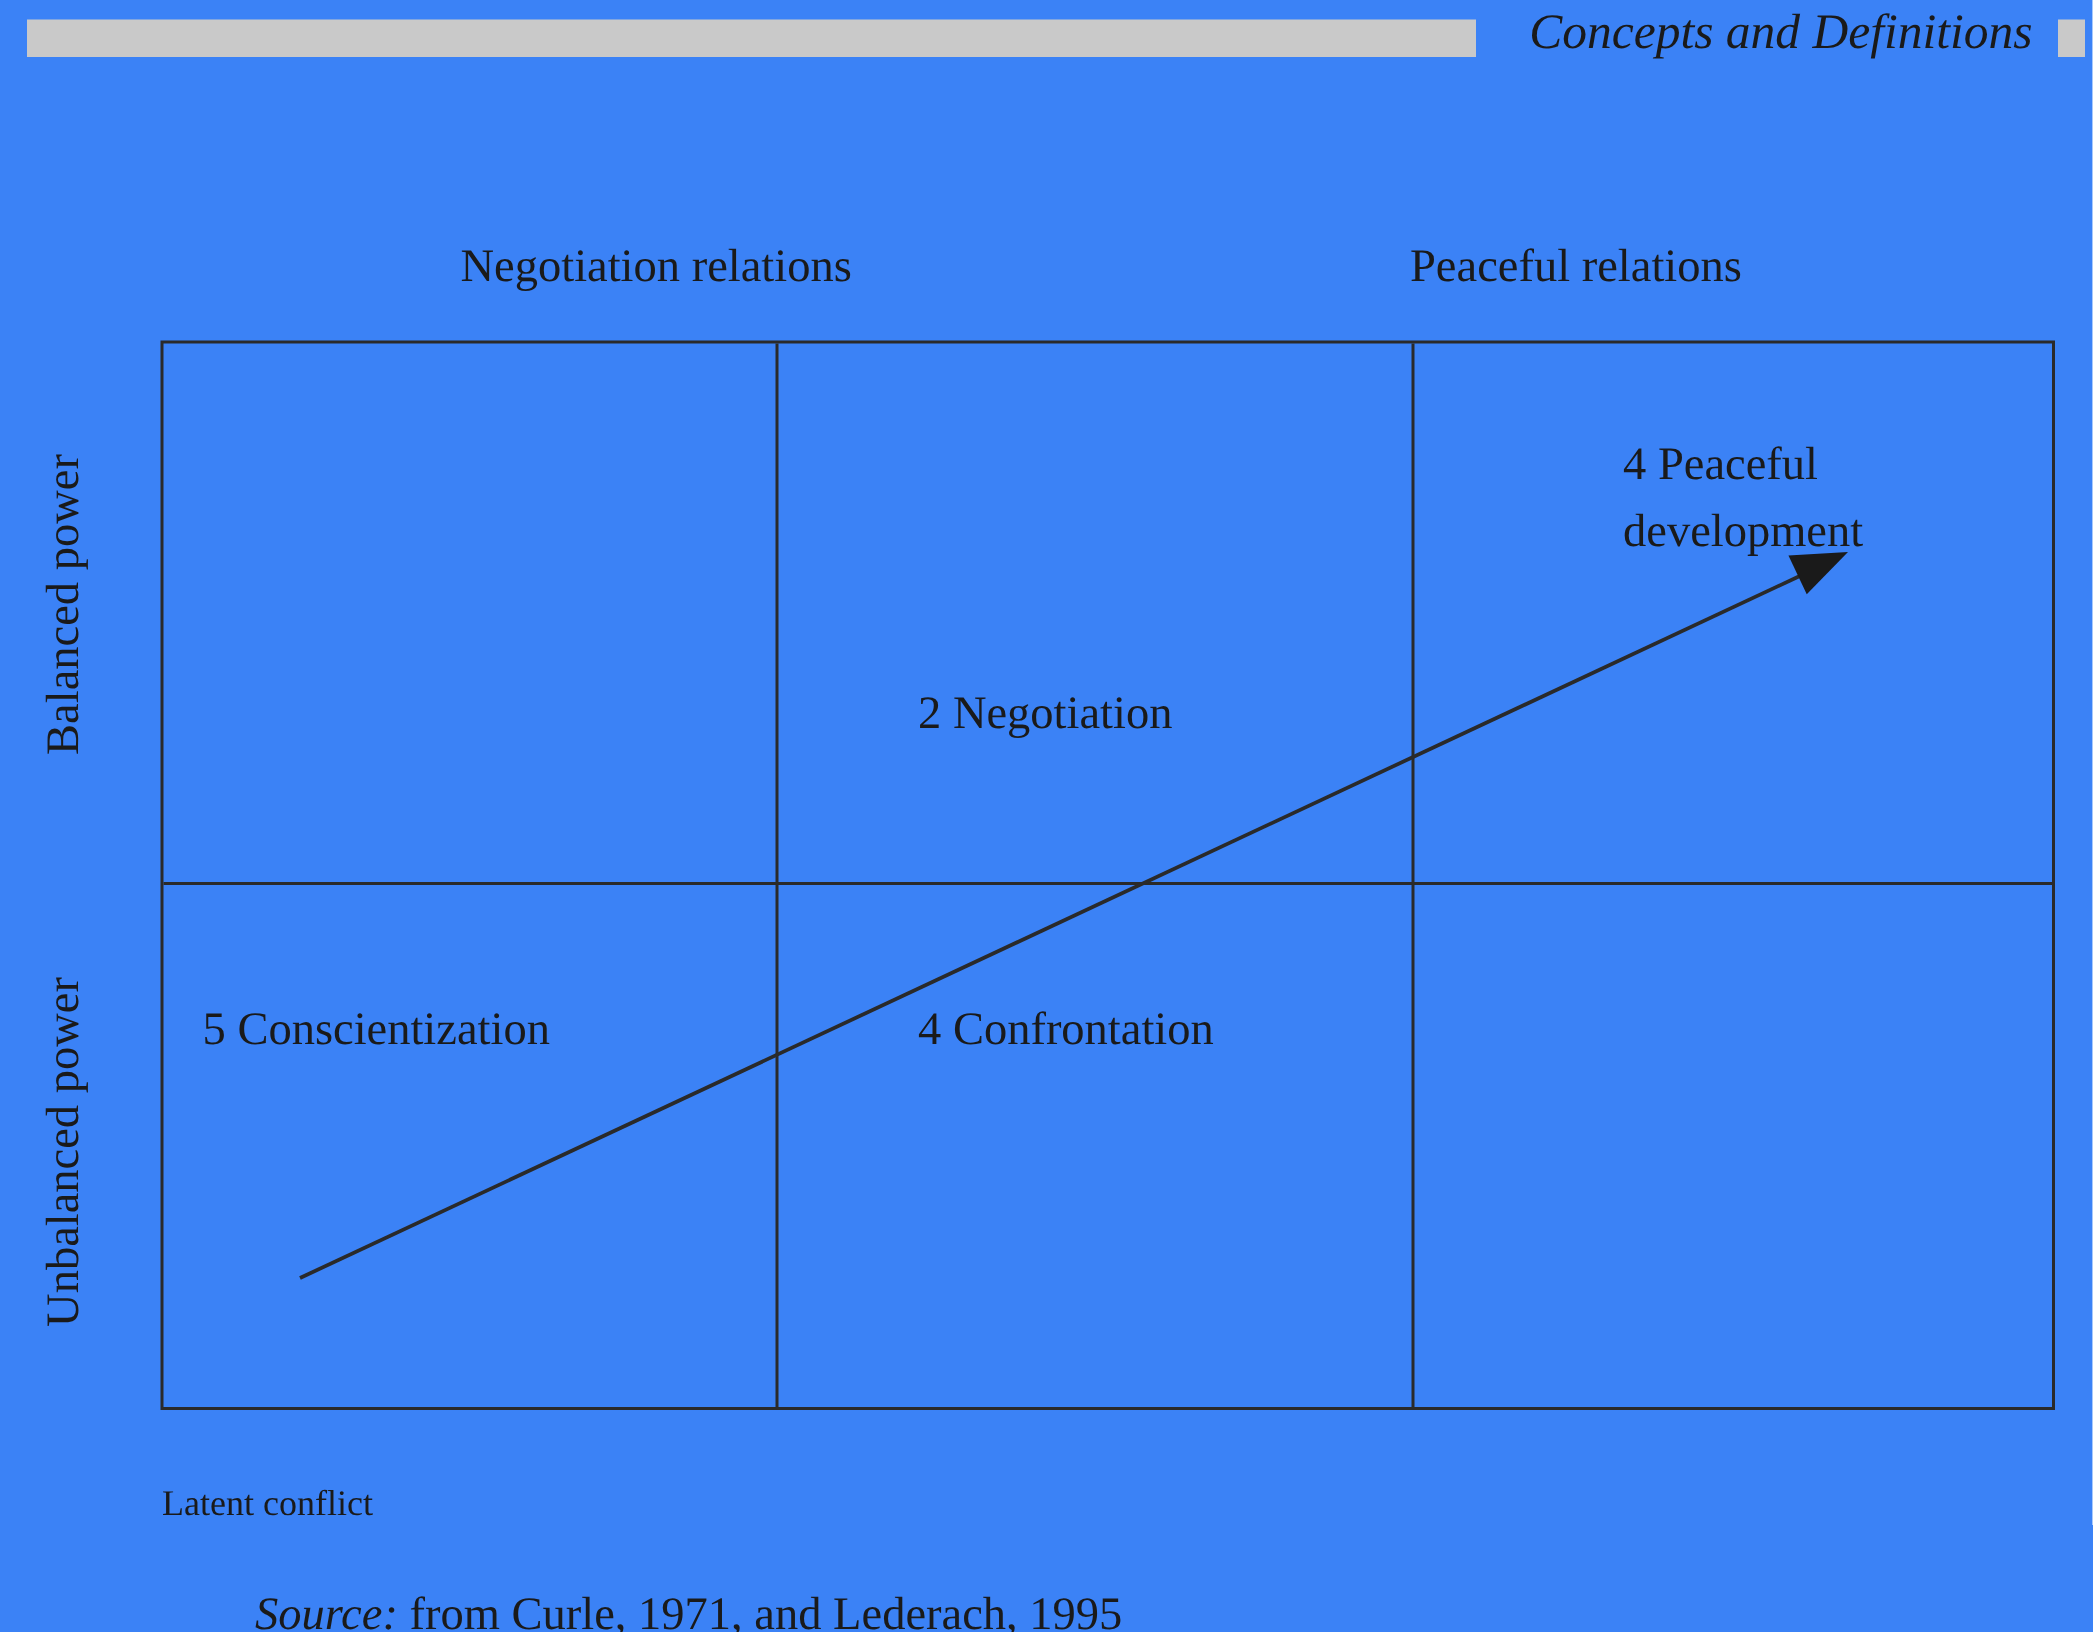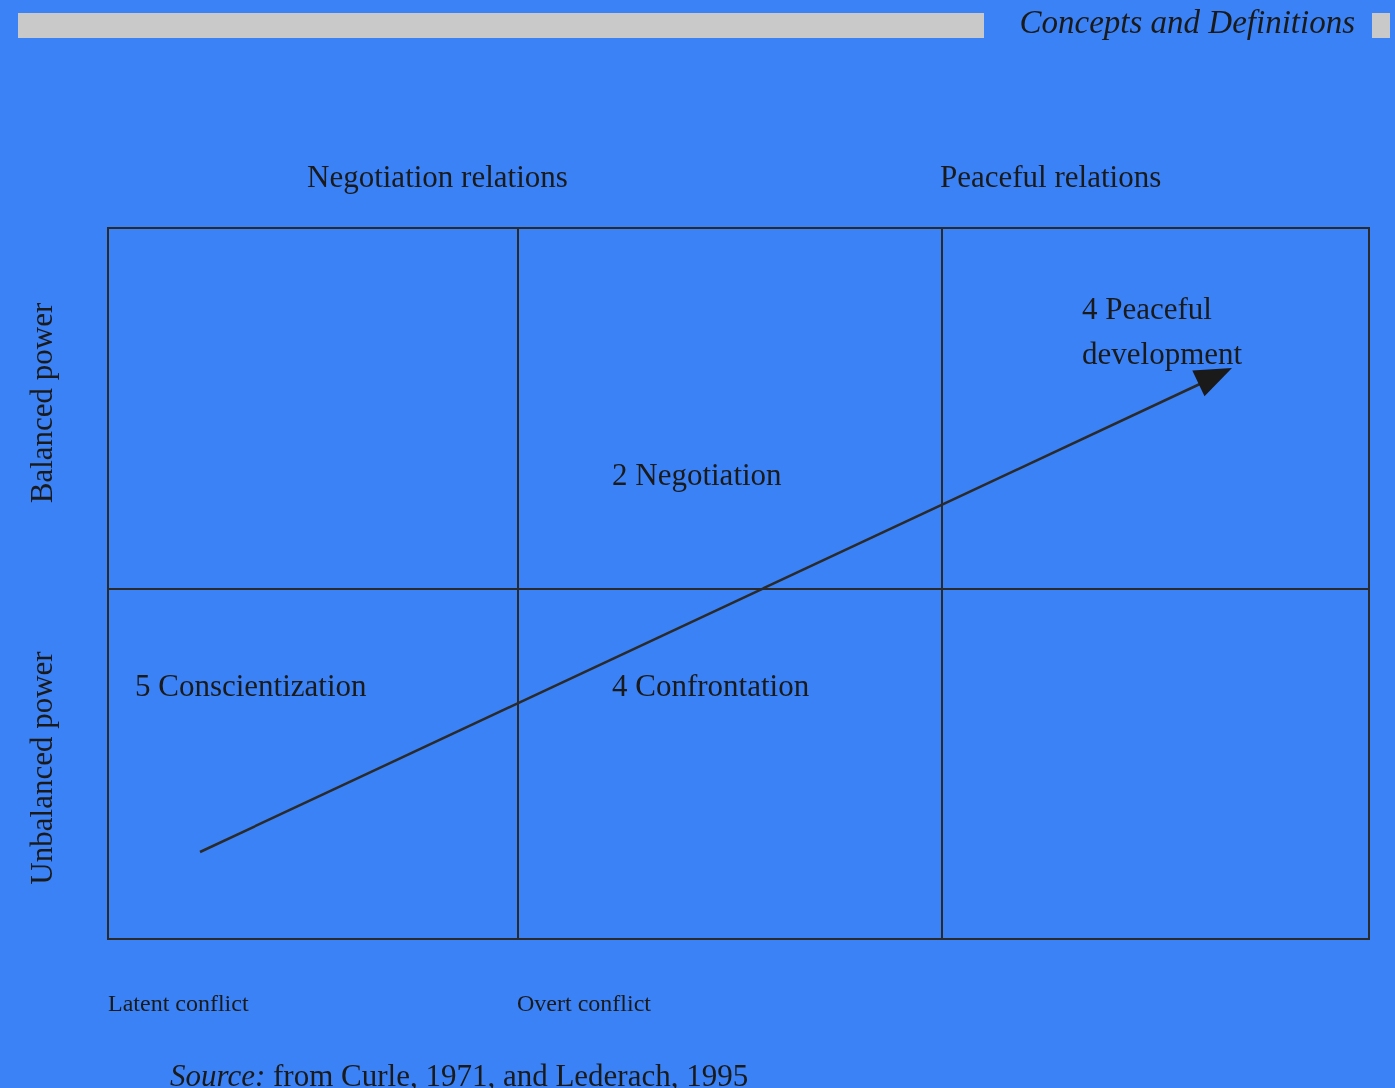--- a/index.html
+++ b/index.html
@@ -160,19 +160,18 @@
   <div class="stage-label stage-3">2 Negotiation</div>
   <div class="stage-label stage-4">4 Peaceful
 development</div>
 
   <svg class="arrow-svg" viewBox="0 0 1395 1088">
     <line x1="200" y1="852" x2="1202" y2="383" stroke="#2a2a2a" stroke-width="2.5"></line>
     <polygon points="1232,368 1204.5,396.2 1192.3,370.4" fill="#1a1a1a"></polygon>
   </svg>
 
   <div class="bottom-label latent">Latent conflict</div>
-  <div class="bottom-label overt">Overt conflict</div>
 
   <div class="source-line">
     <span class="src-prefix">Source:</span><span> from Curle, 1971, and Lederach, 1995</span>
   </div>
 
 </div>
 
 </body></html>

